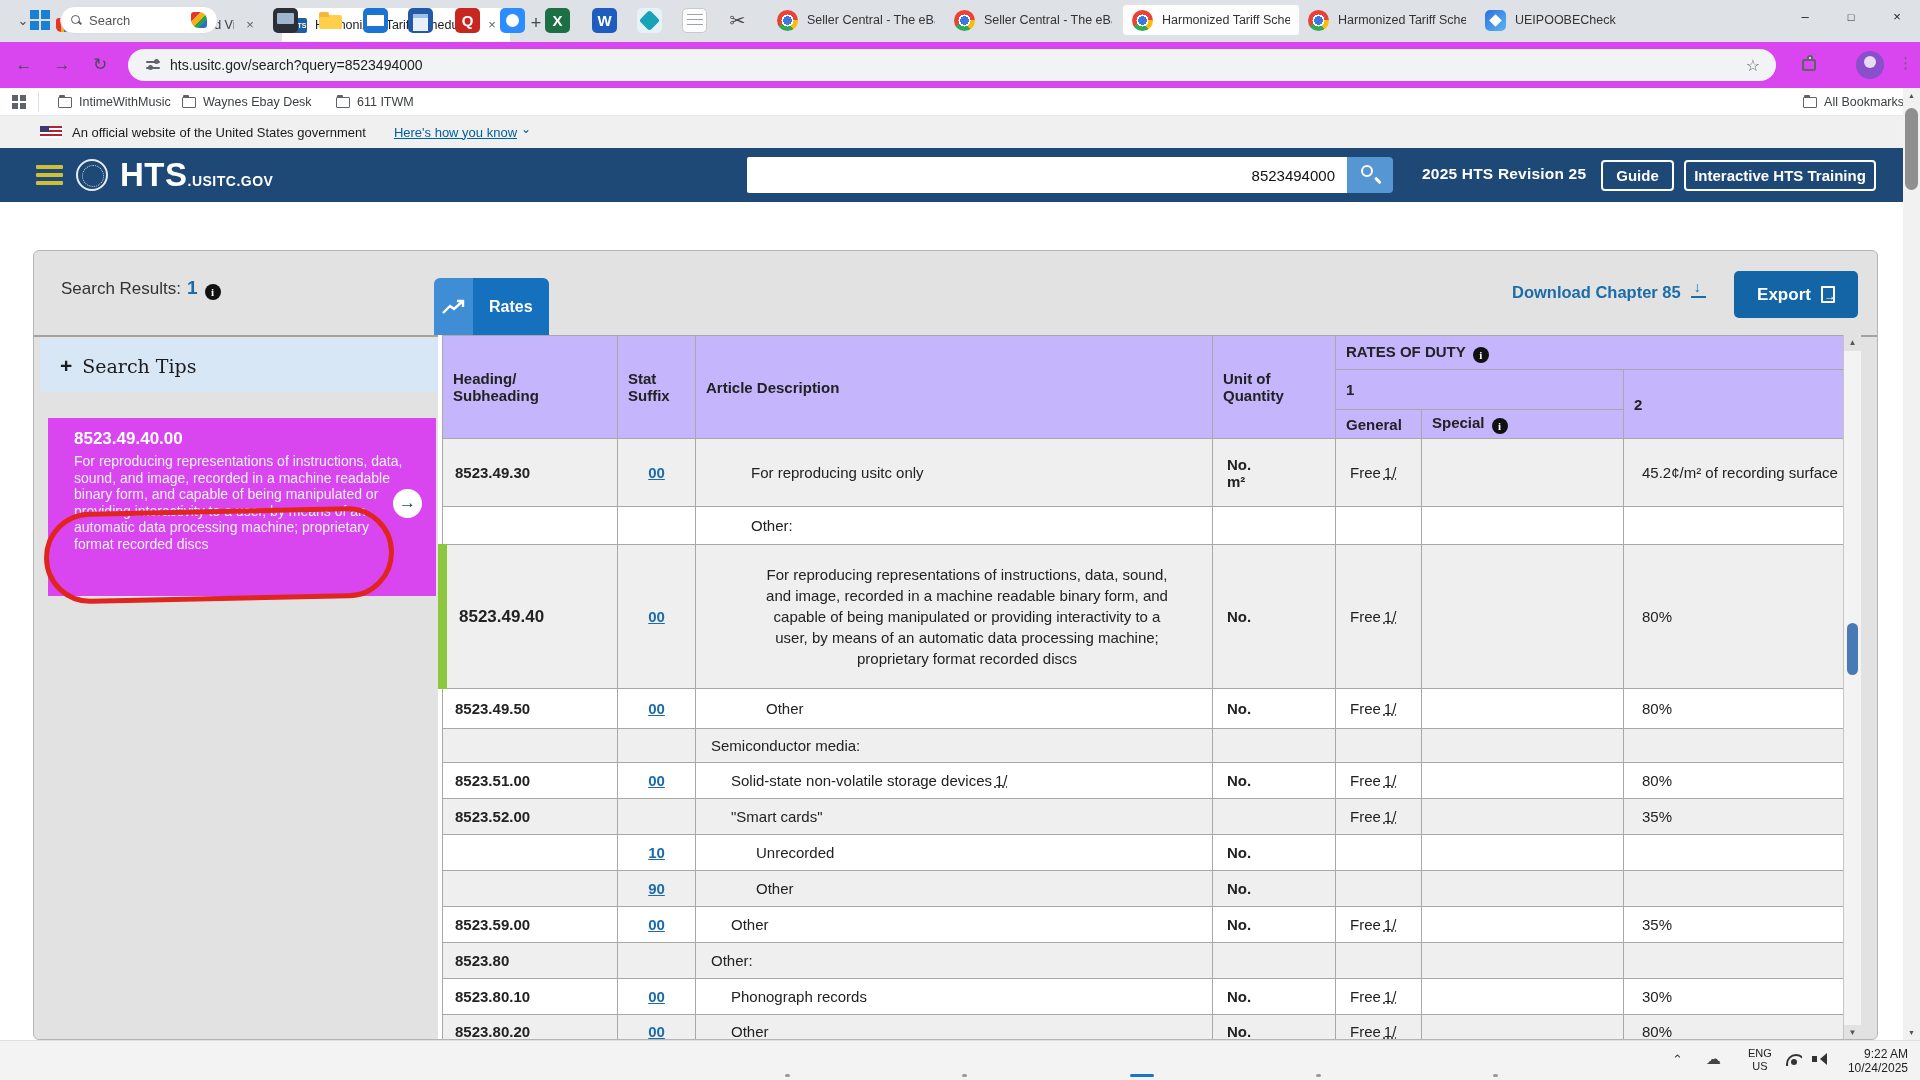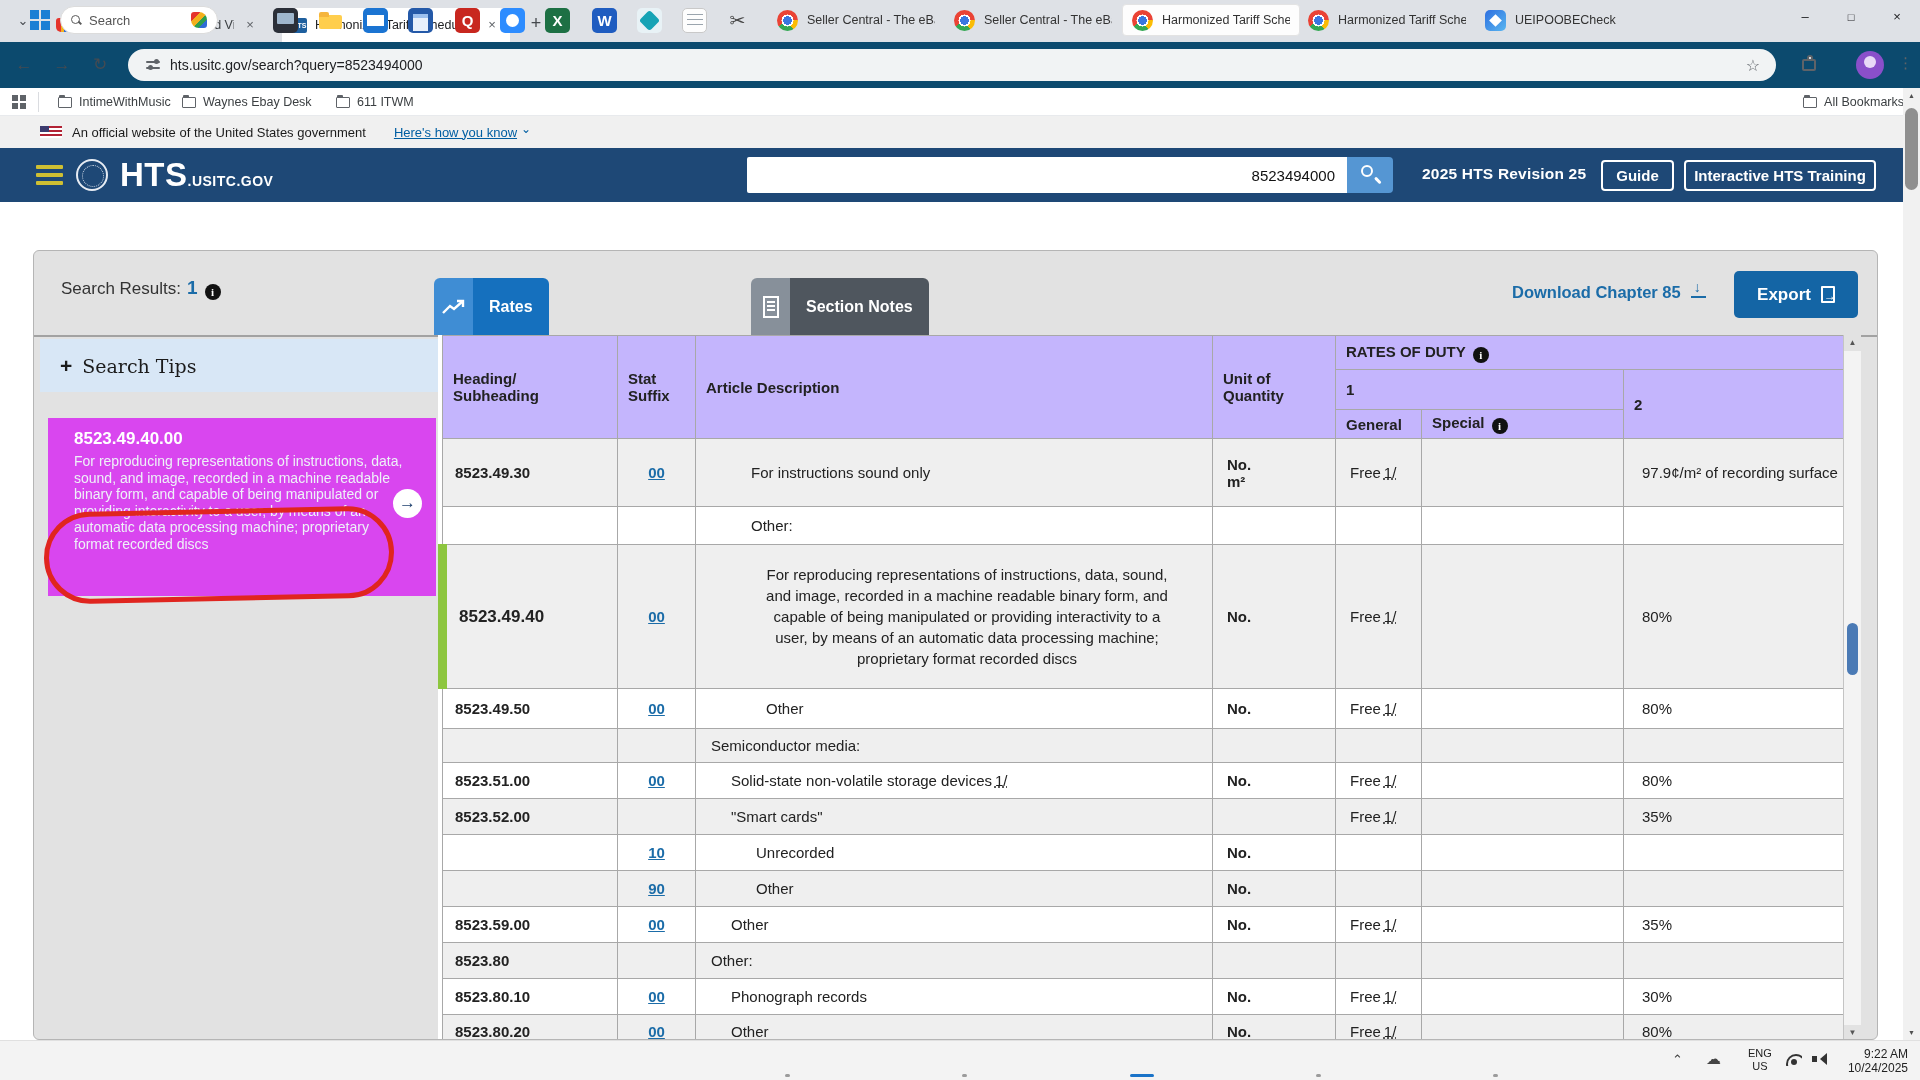--- a/index.html
+++ b/index.html
@@ -24,21 +24,21 @@
     font-size:13px; color:#5f6368; flex:0 0 auto; }
   .icon-close::before { content:"\00D7"; }
   .newtab { position:absolute; left:522px; top:10px; width:28px; height:28px; color:#45494e;
     font-size:18px; text-align:center; line-height:27px; }
   .icon-plus::before { content:"+"; }
   .wincontrols { position:absolute; right:0; top:0; height:34px; display:flex; }
   .winbtn { width:46px; height:34px; text-align:center; line-height:34px; font-size:13px; color:#202124; }
   .icon-min::before { content:"\2013"; }
   .icon-max::before { content:"\25A1"; font-size:11px; }
 
-  .toolbar { position:absolute; left:0; top:42px; width:1920px; height:46px; background:#0c4a6e; }
+  .toolbar { position:absolute; left:0; top:42px; width:1920px; height:46px; background:#d946ef; }
   .navbtn { position:absolute; top:9px; width:28px; height:28px; color:#454b52; font-size:17px;
     text-align:center; line-height:28px; }
   .icon-back::before { content:"\2190"; }
   .icon-fwd::before { content:"\2192"; }
   .icon-reload::before { content:"\21BB"; }
   .omnibox { position:absolute; left:128px; top:7px; width:1648px; height:32px; background:#f1f3f4;
     border-radius:16px; display:flex; align-items:center; padding:0 12px; }
   .tune-ic { width:14px; height:12px; position:relative; margin:0 10px 0 6px; flex:0 0 auto; }
   .tune-ic i, .tune-ic b { position:absolute; left:0; width:14px; height:2px; background:#5f6368; border-radius:1px; }
   .tune-ic i { top:2px; } .tune-ic b { top:8px; }
@@ -363,31 +363,20 @@
 
     <div class="ctab rates on">
       <span class="ic">
         <svg width="24" height="18" viewBox="0 0 24 18">
             <polyline points="1,15 8,8 12,11 21,3" fill="none" stroke="#fff" stroke-width="2.4"></polyline>
             <polyline points="15,3 21,3 21,9" fill="none" stroke="#fff" stroke-width="2.4"></polyline>
           </svg>
       </span>
       <span class="lb">Rates</span>
     </div>
-    <div class="ctab section off">
-      <span class="ic">
-        <svg width="16" height="22" viewBox="0 0 16 22">
-            <rect x="1" y="1" width="14" height="20" fill="none" stroke="#fff" stroke-width="2"></rect>
-            <line x1="4" y1="6" x2="12" y2="6" stroke="#fff" stroke-width="1.8"></line>
-            <line x1="4" y1="10" x2="12" y2="10" stroke="#fff" stroke-width="1.8"></line>
-            <line x1="4" y1="14" x2="12" y2="14" stroke="#fff" stroke-width="1.8"></line>
-          </svg>
-      </span>
-      <span class="lb">Section Notes</span>
-    </div>
 
     <div class="dl-link">
       <span>Download Chapter 85</span><span class="dl-ic"></span>
     </div>
     <div class="export-btn">
       <span>Export</span>
       <span class="exp-ic"></span>
     </div>
 
     <div class="card-divider"></div>
@@ -436,26 +425,26 @@
             <th class="gen-th">General</th>
             <th class="spec-th">
               <span>Special</span><span class="info-ic"></span>
             </th>
           </tr>
         </thead>
         <tbody>
           <tr class="shade r68">
             <td class="hd">8523.49.30</td>
             <td class="st"><a href="#">00</a></td>
-            <td class="ds" style="padding-left:55px">For instructions sound only</td>
+            <td class="ds" style="padding-left:55px">For reproducing usitc only</td>
             <td class="uq pre">No.
 m²</td>
             <td class="gn"><span>Free</span><span class="fn">1/</span></td>
             <td class="sp"></td>
-            <td class="tw">97.9¢/m² of recording surface</td>
+            <td class="tw">45.2¢/m² of recording surface</td>
           </tr>
           <tr class="r38">
             <td class="hd"></td>
             <td class="st"></td>
             <td class="ds" style="padding-left:55px">Other:</td>
             <td class="uq"></td>
             <td class="gn"></td>
             <td class="sp"></td>
             <td class="tw"></td>
           </tr>

